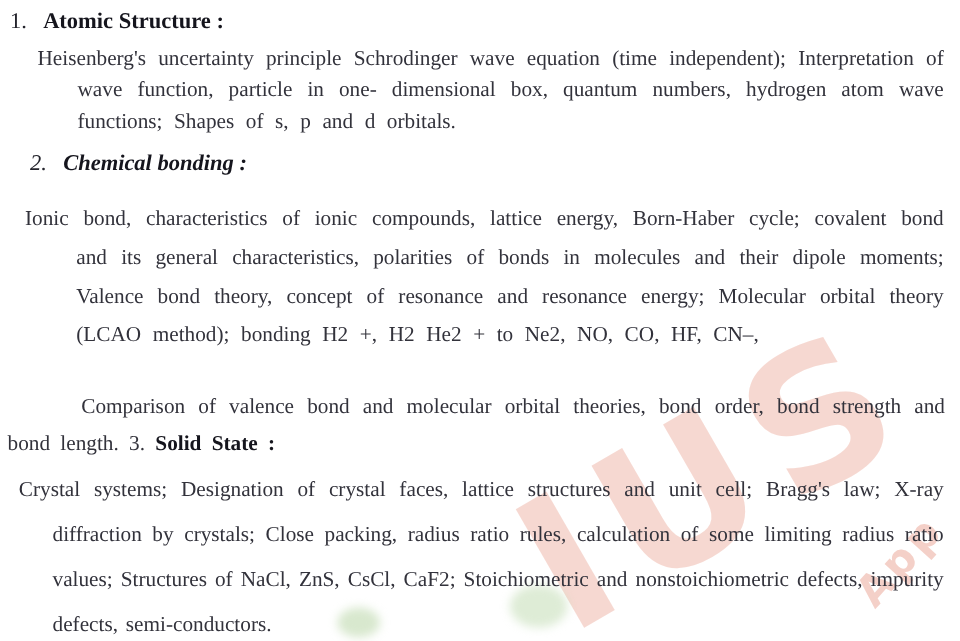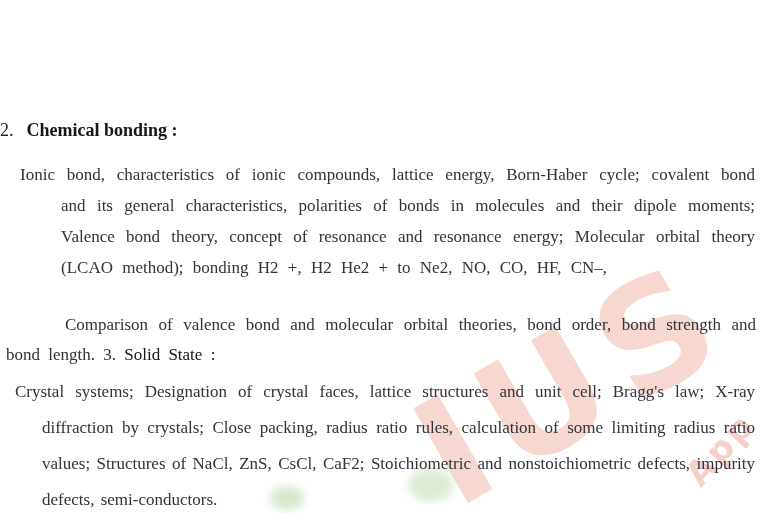--- a/index.html
+++ b/index.html
@@ -66,21 +66,21 @@
     color: #15151d;
     white-space: nowrap;
   }
   .h .num {
     font-weight: normal;
     color: #24242c;
     margin-right: 13px;
   }
   .h .ttl { font-weight: bold; }
   .h1 { left: 8px;  top: 5px; }
-  .h2 { left: 0;  top: 119px; }
+  .h2 { left: 24px;  top: 119px; font-style: italic; }
 
   .p {
     position: absolute;
     z-index: 1;
     margin: 0;
     font-size: 17px;
     text-align: justify;
     color: #32323b;
   }
   .p1 {
@@ -94,38 +94,42 @@
     text-indent: -41px;
     line-height: 31px;
     word-spacing: 5px;
   }
   .p3 {
     left: 6px; top: 310px; width: 750px;
     text-indent: 59px;
     line-height: 30px;
     word-spacing: 4px;
   }
-  .p3 .ttl { font-weight: normal; color: #15151d; }
+  .p3 .ttl { font-weight: bold; color: #15151d; }
   .p4 {
     left: 42px; top: 374px; width: 713px;
     text-indent: -27px;
     line-height: 36px;
     word-spacing: 2px;
   }
 </style>
 </head>
 <body>
 
 <div class="doc">
 
   <div class="wm-large">IUS</div>
   <div class="wm-small">App</div>
   <div class="blob blob1"></div>
   <div class="blob blob2"></div>
 
+  <div class="h h1">
+    <span class="num">1.</span><span class="ttl">Atomic Structure :</span>
+  </div>
+  <p class="p p1">Heisenberg's uncertainty principle Schrodinger wave equation (time independent); Interpretation of wave function, particle in one- dimensional box, quantum numbers, hydrogen atom wave functions; Shapes of s, p and d orbitals.</p>
 
   <div class="h h2">
     <span class="num">2.</span><span class="ttl">Chemical bonding :</span>
   </div>
   <p class="p p2">Ionic bond, characteristics of ionic compounds, lattice energy, Born-Haber cycle; covalent bond and its general characteristics, polarities of bonds in molecules and their dipole moments; Valence bond theory, concept of resonance and resonance energy; Molecular orbital theory (LCAO method); bonding H2 +, H2 He2 + to Ne2, NO, CO, HF, CN–,</p>
 
   <p class="p p3"><span>Comparison of valence bond and molecular orbital theories, bond order, bond strength and bond length. 3. </span><span class="ttl">Solid State :</span></p>
 
   <p class="p p4">Crystal systems; Designation of crystal faces, lattice structures and unit cell; Bragg's law; X-ray diffraction by crystals; Close packing, radius ratio rules, calculation of some limiting radius ratio values; Structures of NaCl, ZnS, CsCl, CaF2; Stoichiometric and nonstoichiometric defects, impurity defects, semi-conductors.</p>
 

